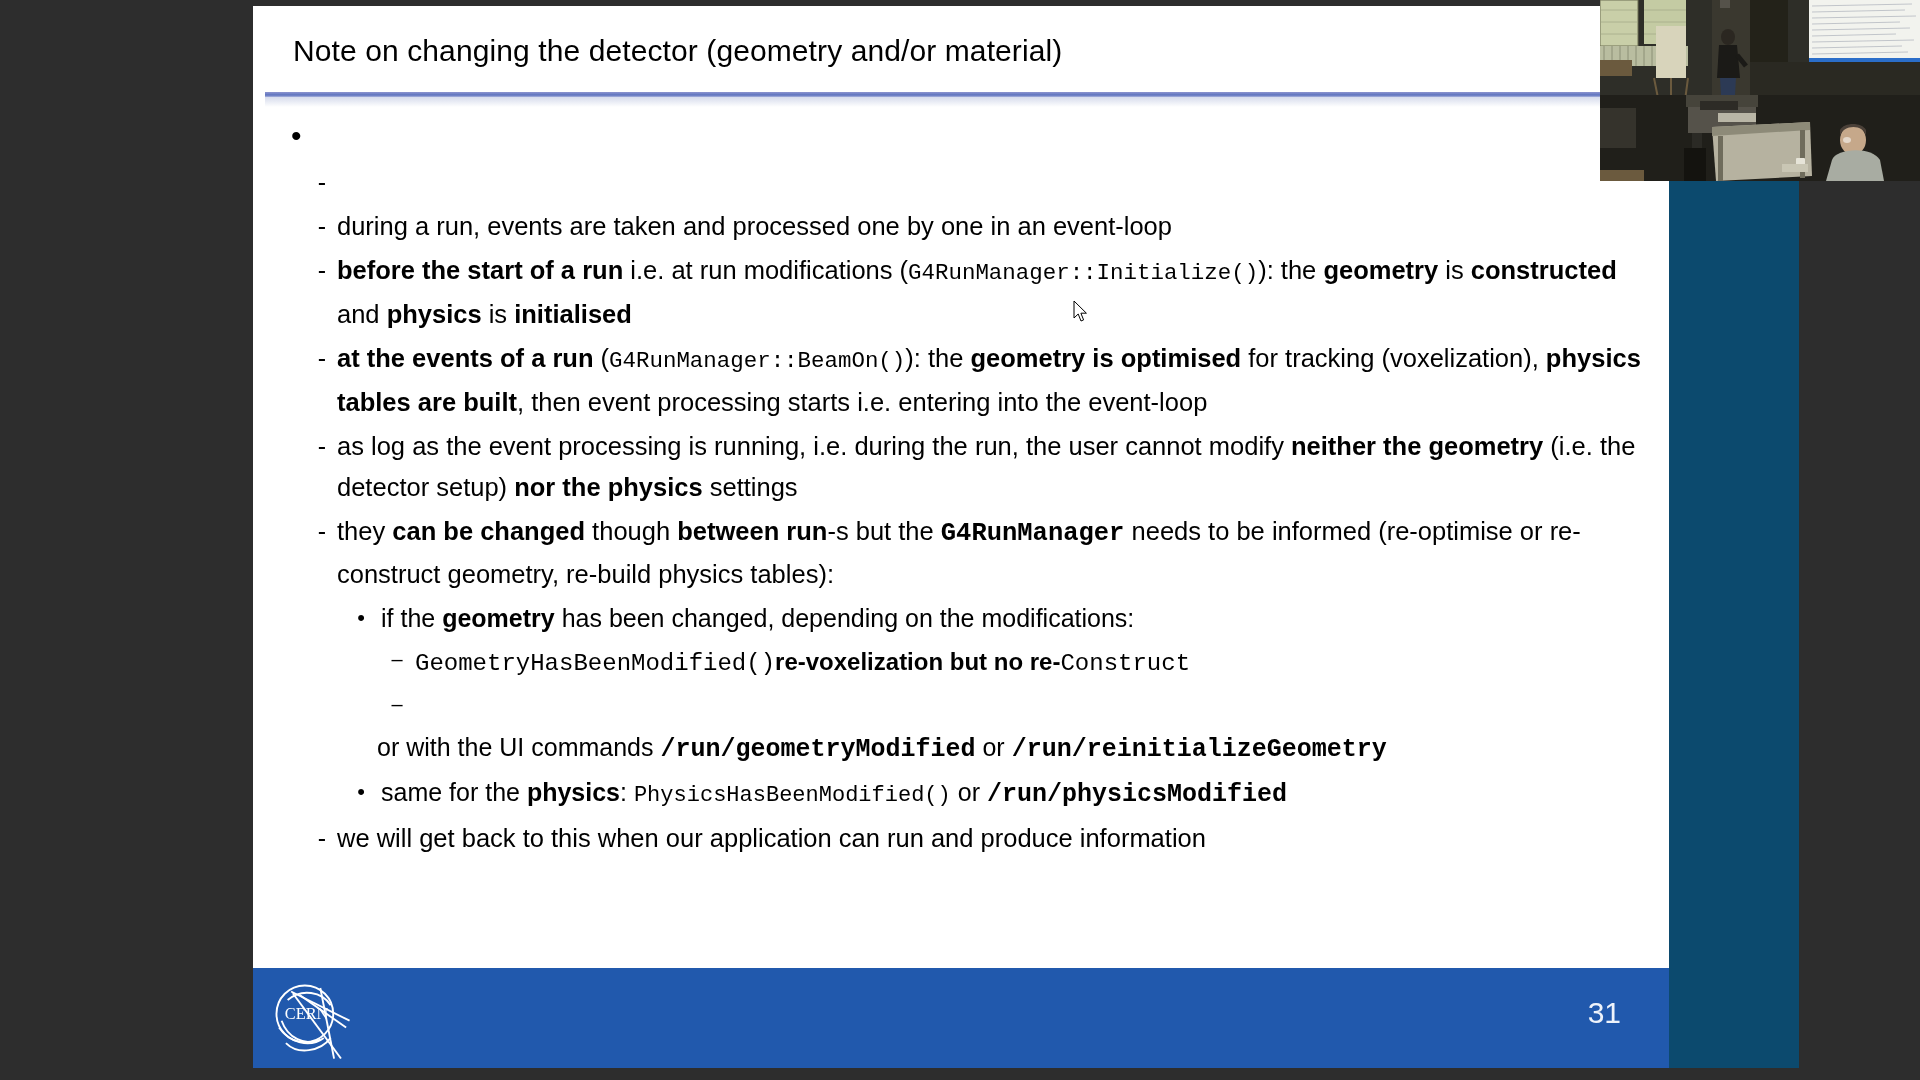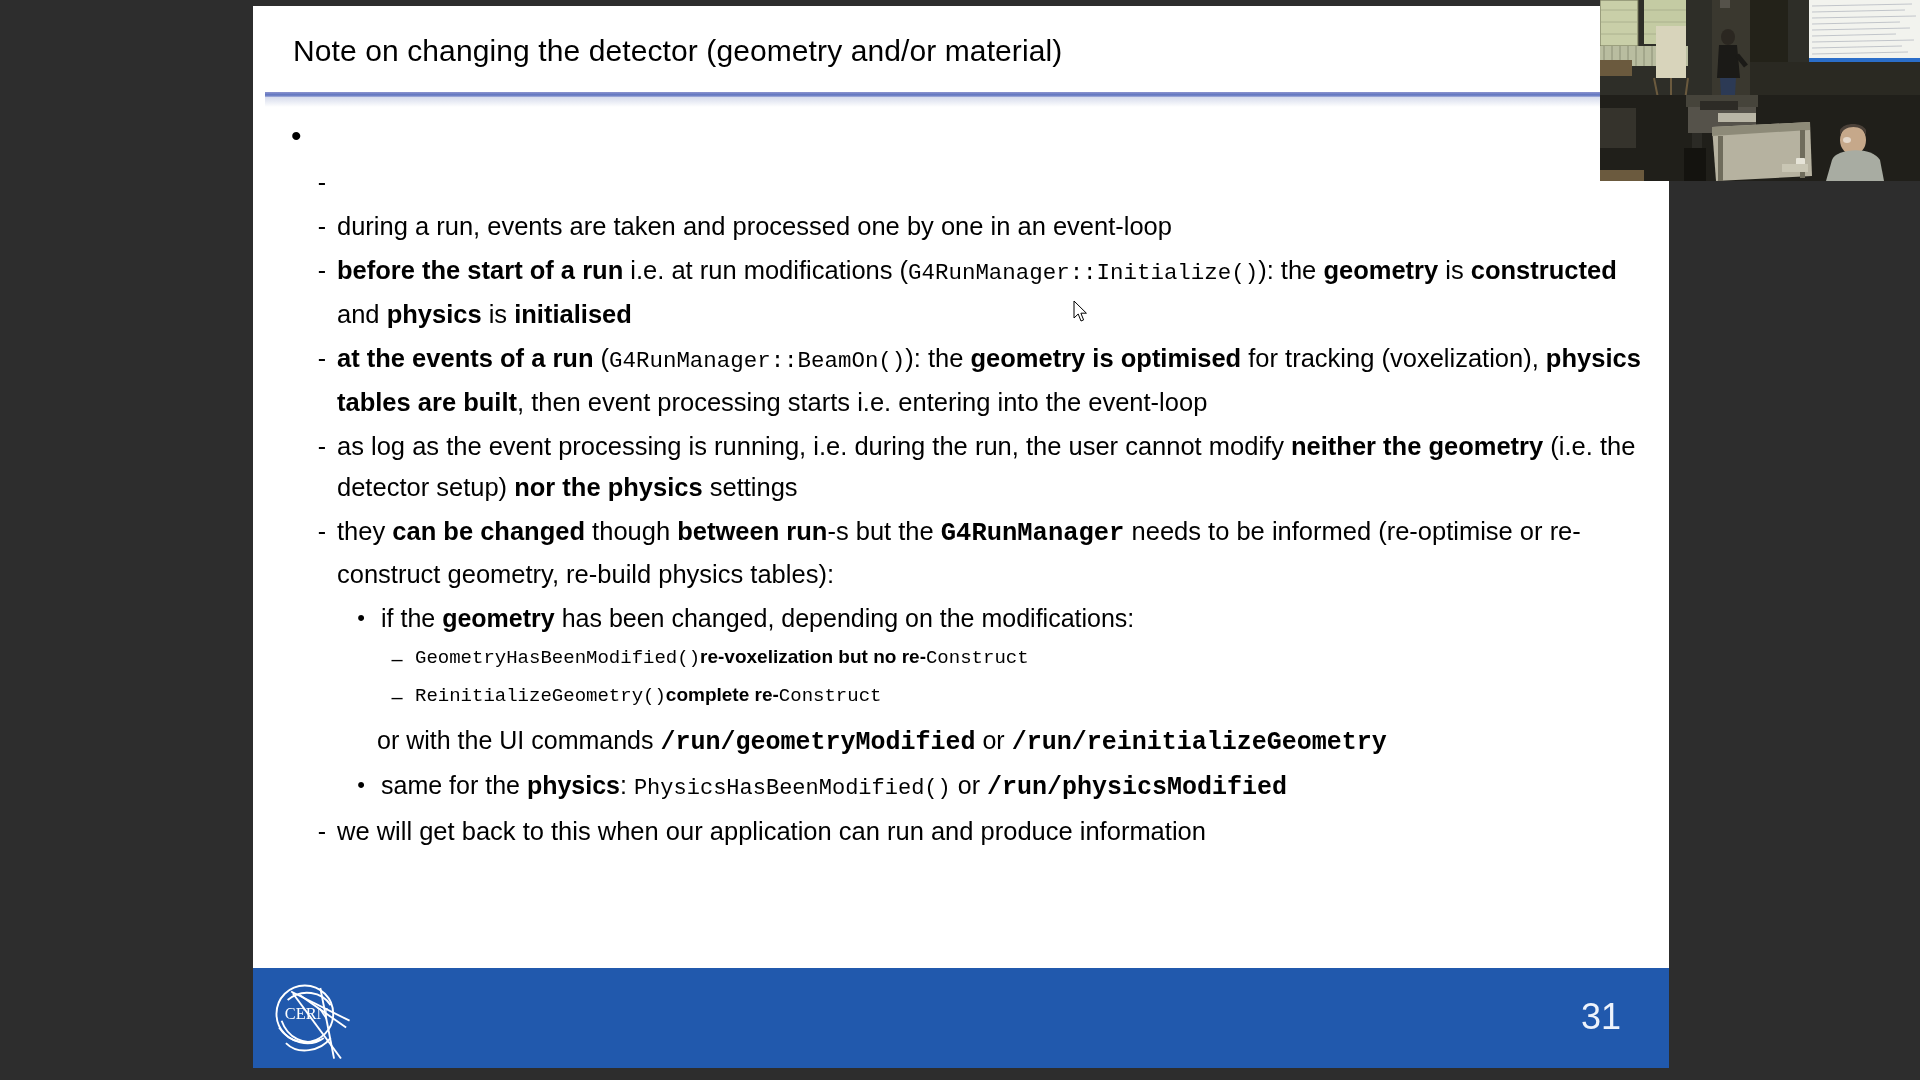--- a/index.html
+++ b/index.html
@@ -18,21 +18,21 @@
     width: 1920px;
     height: 1080px;
     background: #2d2d2d;
   }
 
   
   #slide {
     position: absolute;
     left: 253px;
     top: 6px;
-    width: 1416px;
+    width: 1546px;
     height: 1062px;
     background: #0c4a6e;
     overflow: hidden;
   }
 
   #slide-body {
     position: absolute;
     left: 0; top: 0;
     width: 1416px;
     height: 962px;
@@ -113,21 +113,21 @@
 
   .lvl4 { margin-bottom: 0px; }
   .lvl4 .mk {
     width: 36px;
     flex: 0 0 36px;
     font-size: 20px;
     line-height: 38px;
     text-align: center;
     padding-left: 92px;
   }
-  .lvl4 .tx { font-size: 19px; line-height: 34px; }
+  .lvl4 .tx { font-size: 24px; line-height: 43px; }
 
   .plainline { margin: 4px 0 2px 0; text-align: right; }
   .plainline .tx {
     font-size: 25px;
     line-height: 40px;
     padding-left: 90px;
   }
 
   b { font-weight: bold; }
   .mono {
@@ -152,21 +152,21 @@
     position: absolute;
     left: 14px;
     top: 8px;
     width: 86px;
     height: 86px;
   }
   .page-no {
     position: absolute;
     right: 48px;
     top: 28px;
-    font-size: 36px;
+    font-size: 30px;
     color: #eef3fb;
   }
 
   
   #webcam {
     position: absolute;
     right: 0;
     top: 0;
     width: 320px;
     height: 181px;
@@ -239,21 +239,20 @@
           <div class="tx"><span>if the </span><b>geometry</b><span> has been changed, depending on the modifications:</span></div>
         </div>
 
         <div class="row lvl4">
           <div class="mk">–</div>
           <div class="tx"><span class="mono">GeometryHasBeenModified()</span><b>re-voxelization but no re-</b><span class="mono">Construct</span></div>
         </div>
 
         <div class="row lvl4">
           <div class="mk">–</div>
-          <div class="tx"><span class="mono">ReinitializeGeometry()</span><b>complete re-</b><span class="mono">Construct</span></div>
         </div>
 
         <div class="row plainline">
           <div class="tx"><span>or with the UI commands </span><b class="mono-b">/run/geometryModified</b><span> or </span><b class="mono-b">/run/reinitializeGeometry</b></div>
         </div>
 
         <div class="row lvl3">
           <div class="mk">•</div>
           <div class="tx"><span>same for the </span><b>physics</b><span>: </span><span class="mono mono-s">PhysicsHasBeenModified()</span><span>  or  </span><b class="mono-b">/run/physicsModified</b></div>
         </div>

